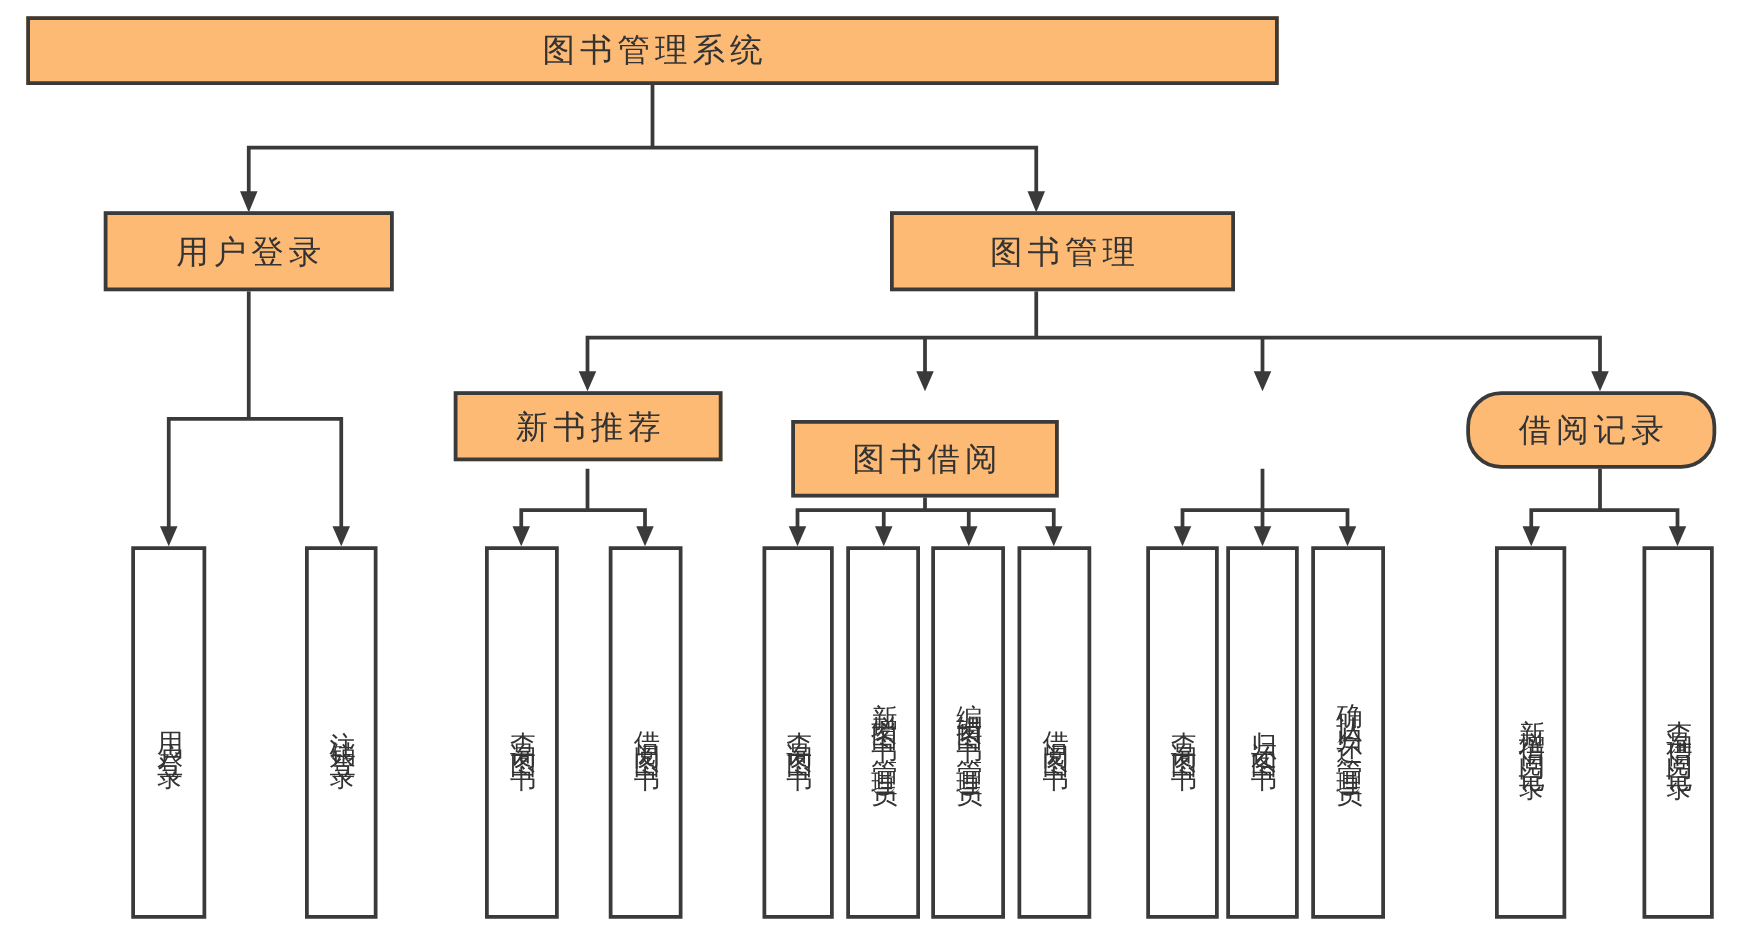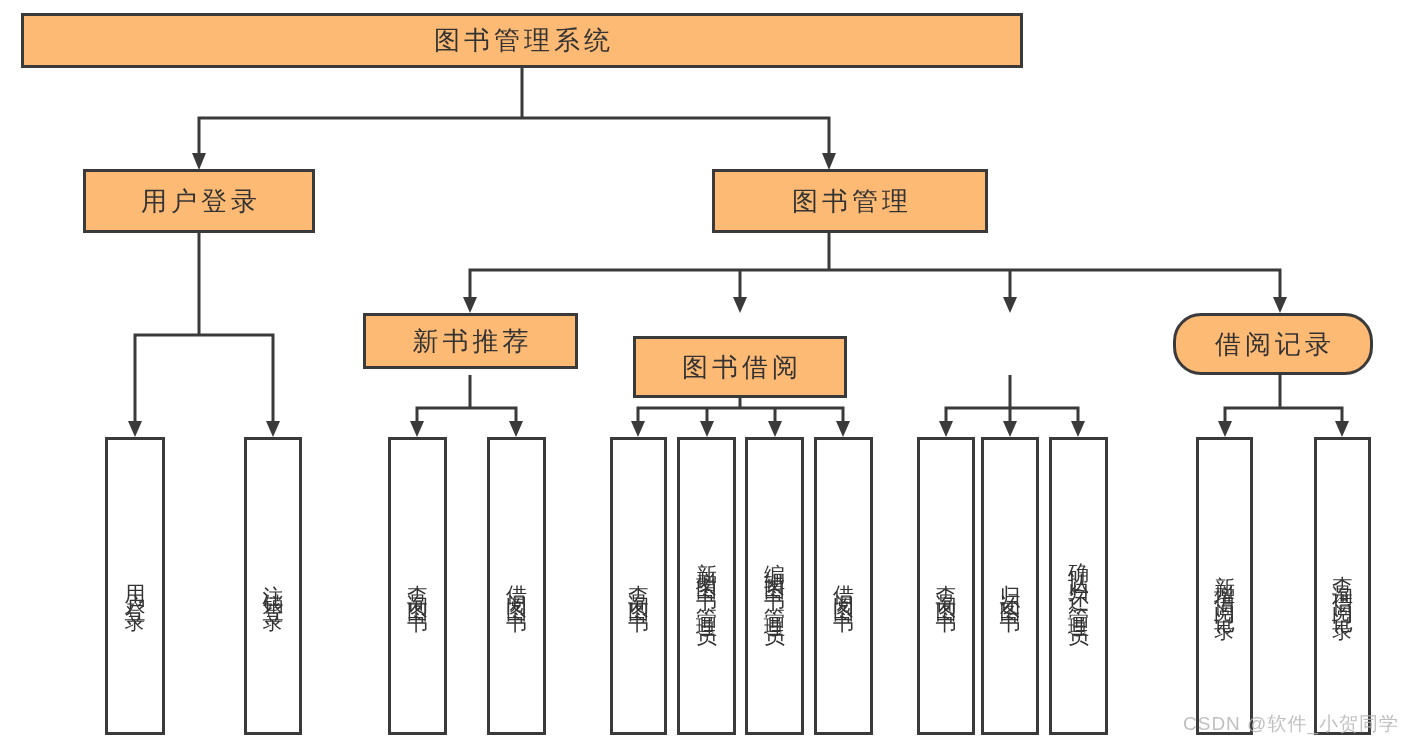--- a/index.html
+++ b/index.html
@@ -130,15 +130,14 @@
   <div class="vbox" style="left:745px; width:59px;">编辑图书（管理员）</div>
   <div class="vbox" style="left:814px; width:59px;">借阅图书</div>
 
   <div class="vbox" style="left:917px; width:58px;">查询图书</div>
   <div class="vbox" style="left:981px; width:58px;">归还图书</div>
   <div class="vbox" style="left:1049px; width:59px;">确认归还（管理员）</div>
 
   <div class="vbox" style="left:1196px; width:57px;">新增借阅记录</div>
   <div class="vbox" style="left:1314px; width:57px;">查询借阅记录</div>
 
-  <div class="watermark">CSDN @软件_小贺同学</div>
 
 </div>
 
 </body></html>

